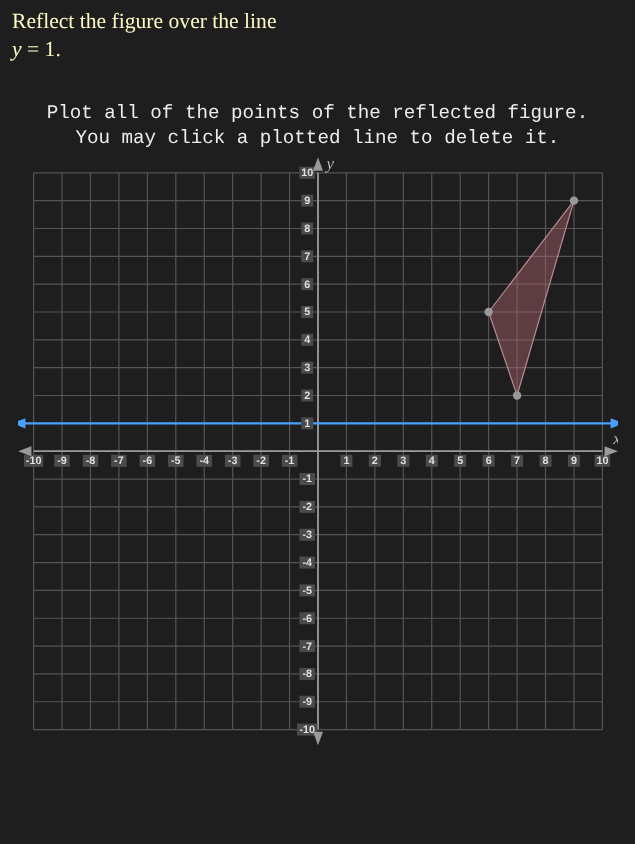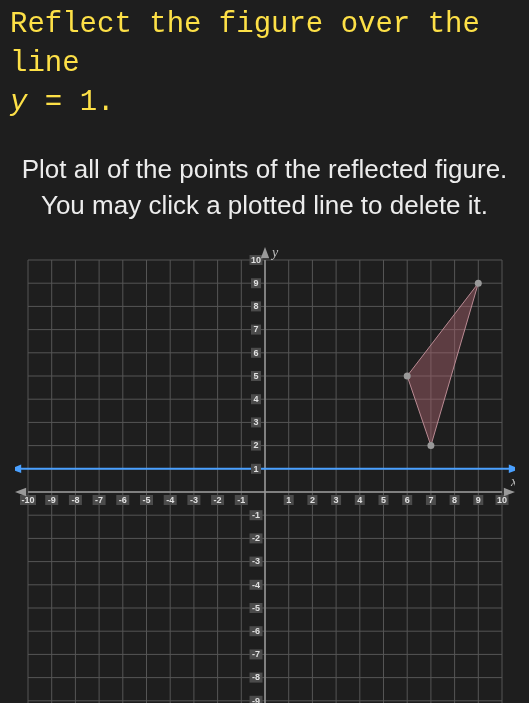--- a/index.html
+++ b/index.html
@@ -9,33 +9,33 @@
     color: #fff;
     font-family: "Times New Roman", Georgia, serif;
     width: 529px;
     height: 703px;
     overflow: hidden;
   }
   .page {
     padding: 5px 10px 0 10px;
   }
   .title {
-    font-size: 29px;
+    font-size: 18px;
     line-height: 1.35;
-    font-family: Liberation Mono, monospace;
-    color: #fde047;
+    font-family: Liberation Serif, serif;
+    color: #fef9c3;
   }
   .math-var { font-style: italic; }
   .instruction {
     text-align: center;
-    font-size: 26px;
+    font-size: 16px;
     line-height: 1.35;
     margin-top: 30px;
-    margin-bottom: 24px;
-    font-family: Liberation Sans, sans-serif;
+    margin-bottom: 4px;
+    font-family: Liberation Mono, monospace;
     color: #ececec;
   }
   .graph-wrap {
     display: flex;
     justify-content: center;
   }
   svg.graph {
     display: block;
   }
   .grid line {

